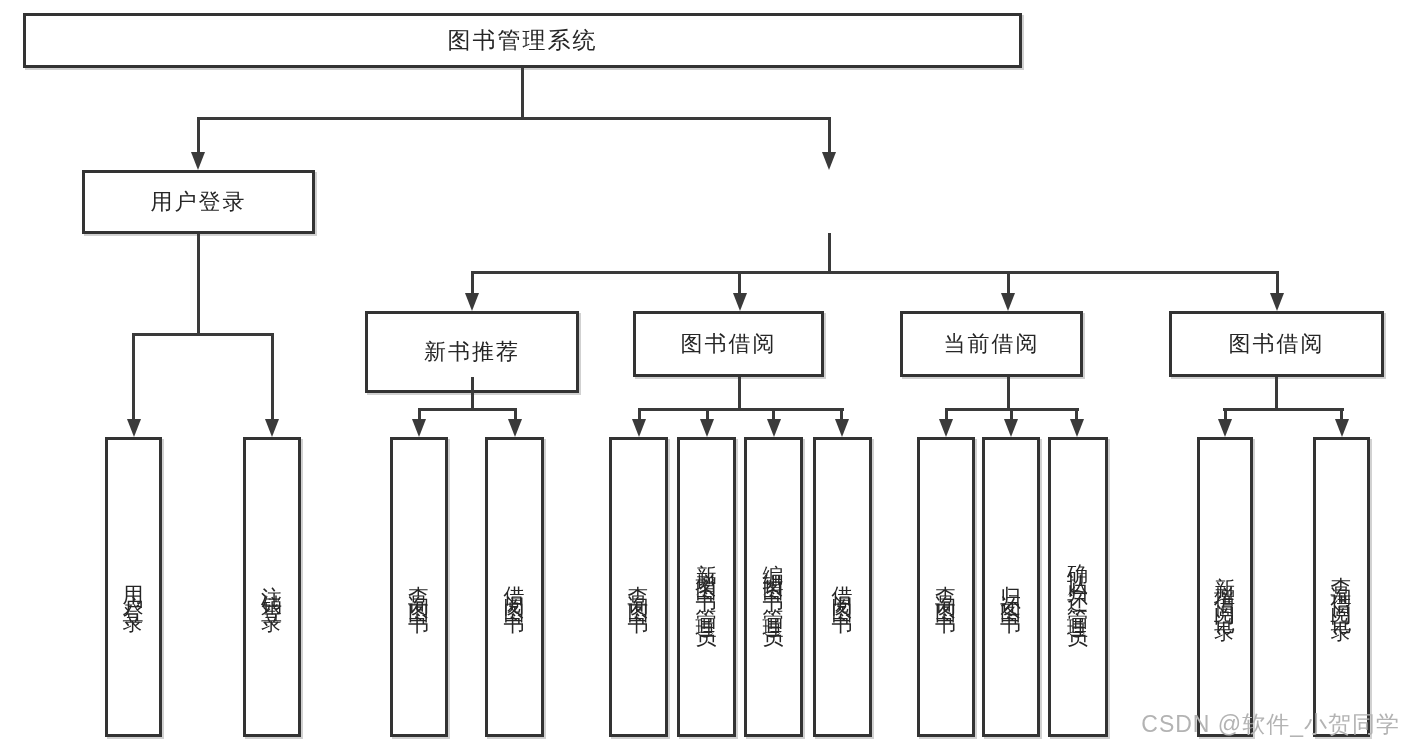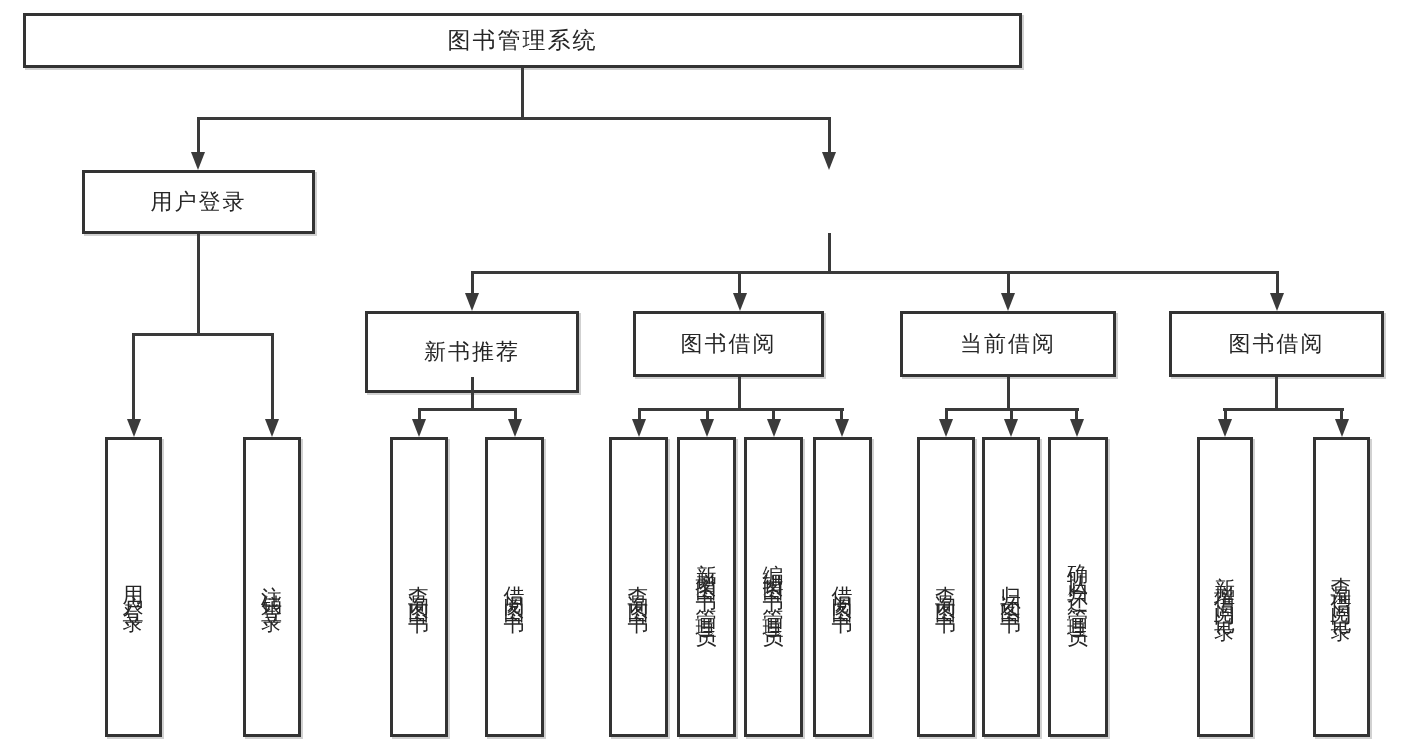--- a/index.html
+++ b/index.html
@@ -62,21 +62,21 @@
   <div class="arrow" style="left:465px;top:293px"></div>
   <div class="line" style="left:738px;top:271px;width:3px;height:24px"></div>
   <div class="arrow" style="left:733px;top:293px"></div>
   <div class="line" style="left:1007px;top:271px;width:3px;height:24px"></div>
   <div class="arow arrow" style="left:1001px;top:293px"></div>
   <div class="line" style="left:1276px;top:271px;width:3px;height:24px"></div>
   <div class="arrow" style="left:1270px;top:293px"></div>
 
   <div class="node hnode" style="left:365px;top:311px;width:214px;height:82px">新书推荐</div>
   <div class="node hnode" style="left:633px;top:311px;width:191px;height:66px">图书借阅</div>
-  <div class="node hnode" style="left:900px;top:311px;width:216px;height:66px">当前借阅</div>
+  <div class="node hnode" style="left:900px;top:311px;width:183px;height:66px">当前借阅</div>
   <div class="node hnode" style="left:1169px;top:311px;width:215px;height:66px">图书借阅</div>
 
   <div class="line" style="left:471px;top:377px;width:3px;height:34px"></div>
   <div class="line" style="left:418px;top:408px;width:99px;height:3px"></div>
   <div class="line" style="left:418px;top:408px;width:3px;height:13px"></div>
   <div class="arrow" style="left:412px;top:419px"></div>
   <div class="line" style="left:514px;top:408px;width:3px;height:13px"></div>
   <div class="arrow" style="left:508px;top:419px"></div>
 
   <div class="line" style="left:738px;top:377px;width:3px;height:34px"></div>
@@ -117,13 +117,14 @@
   <div class="node vnode" style="left:744px;top:437px;width:59px;height:300px">编辑图书（管理员）</div>
   <div class="node vnode" style="left:813px;top:437px;width:59px;height:300px">借阅图书</div>
 
   <div class="node vnode" style="left:917px;top:437px;width:58px;height:300px">查询图书</div>
   <div class="node vnode" style="left:982px;top:437px;width:58px;height:300px">归还图书</div>
   <div class="node vnode" style="left:1048px;top:437px;width:60px;height:300px">确认归还（管理员）</div>
 
   <div class="node vnode" style="left:1197px;top:437px;width:56px;height:300px">新增借阅记录</div>
   <div class="node vnode" style="left:1313px;top:437px;width:57px;height:300px">查询借阅记录</div>
 
+  <div class="watermark">CSDN @软件_小贺同学</div>
 </div>
 
 </body></html>

